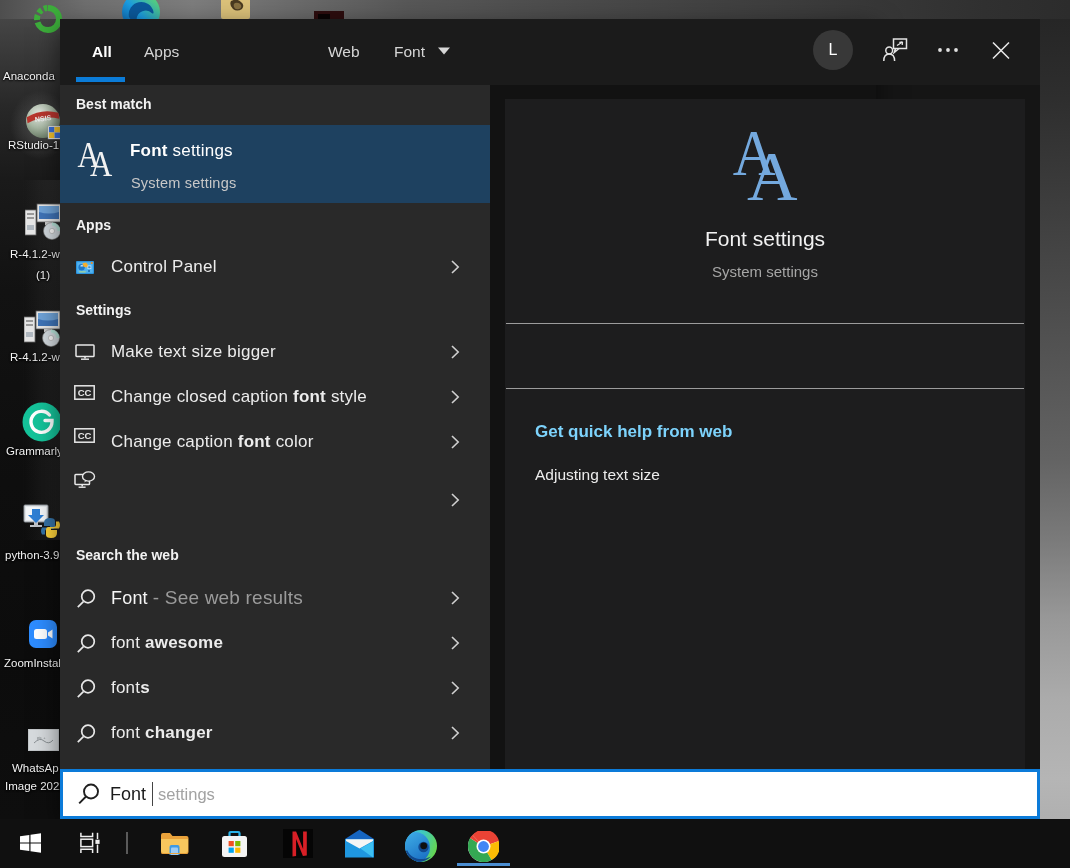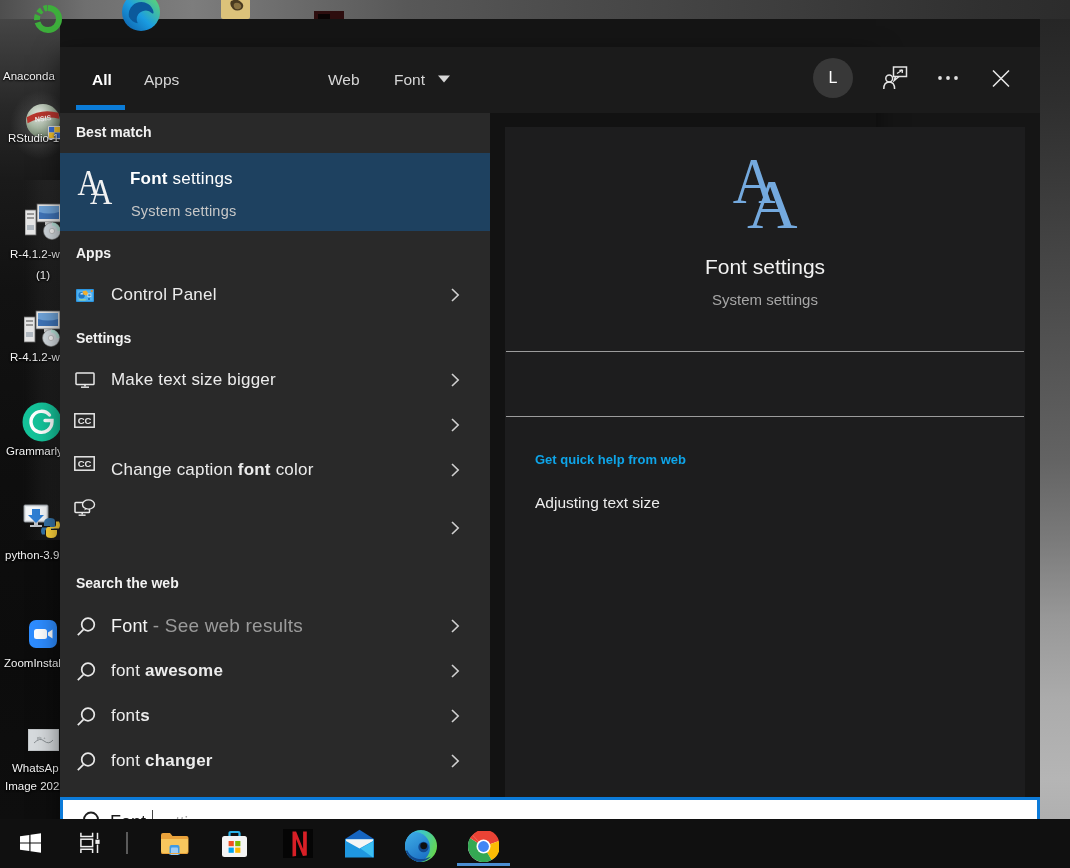--- a/index.html
+++ b/index.html
@@ -14,21 +14,21 @@
     background:linear-gradient(180deg,#454545 0%,#373737 5%,#282828 11%,#1a1a1a 20%,#121212 34%,#0e0e0e 58%,#0c0c0c 80%,#0e0e0e 100%);}
   #desk-blob{left:10px;top:90px;width:60px;height:70px;z-index:0;border-radius:50%;
     background:radial-gradient(ellipse at center,rgba(150,150,150,.38),rgba(150,150,150,0) 70%);}
   #desk-right{left:1040px;top:19px;width:30px;height:800px;z-index:0;
     background:linear-gradient(180deg,#262626 0%,#2e2e2e 10%,#3c3c3c 22%,#4a4a4a 34%,#575757 45%,#636363 55%,#7a7a7a 65%,#989898 75%,#ababab 85%,#b5b5b5 95%,#b0b0b0 100%);}
   .dico{position:absolute;z-index:1;}
   .dlabel{position:absolute;z-index:1;color:#f4f4f4;font-size:11.5px;text-align:center;
     text-shadow:0 1px 2px rgba(0,0,0,.9),0 0 2px rgba(0,0,0,.8);white-space:nowrap;line-height:18px;}
   
   #win{left:60px;top:19px;width:816px;height:800px;background:#121212;z-index:2;
-       box-shadow:0 8px 24px rgba(0,0,0,.55);margin-top:28px;}
+       box-shadow:0 8px 24px rgba(0,0,0,.55);}
   #tabbar{left:0;top:0;width:980px;height:66px;background:#1b1b1b;}
   .tab{position:absolute;top:0;height:66px;line-height:66px;color:#d6d6d6;font-size:15.5px;}
   #tab-underline{left:16px;top:58px;width:49px;height:5px;background:#0b7cd8;}
   #leftpane{left:0;top:66px;width:430px;height:684px;background:#292929;}
   #bestrow{left:0;top:40px;width:430px;height:78px;background:#1e4160;}
   .sechead{position:absolute;left:16px;color:#f2f2f2;font-size:14px;font-weight:bold;white-space:nowrap;line-height:20px;}
   .row-text{position:absolute;left:51px;color:#ececec;font-size:17px;letter-spacing:0.2px;white-space:nowrap;line-height:22px;}
   .grey{color:#9b9b9b;}
   .chev{position:absolute;left:390px;}
   #rightcard{left:445px;top:80px;width:520px;height:670px;background:#1d1d1e;}
@@ -87,21 +87,21 @@
       </defs>
       <circle cx="19" cy="19" r="17" fill="url(#nsph)"></circle>
       <path d="M3,13 q16,-7 32,0 l0,6 q-16,-6 -32,0 z" fill="#b8352e" transform="rotate(-8 19 16)"></path>
       <text x="19" y="19" text-anchor="middle" font-family="Liberation Sans" font-size="7" font-weight="bold" fill="#f0f0f0" transform="rotate(-8 19 16)">NSIS</text>
       <rect x="24" y="24" width="13" height="13" fill="#f5f5f5" stroke="#999" stroke-width="0.5"></rect>
       <path d="M25,25 h5.5 v5.5 h-5.5 z" fill="#3a6fd8"></path>
       <path d="M30.5,25 h5.5 v5.5 h-5.5 z" fill="#f4c22c"></path>
       <path d="M25,30.5 h5.5 v5.5 h-5.5 z" fill="#f4c22c"></path>
       <path d="M30.5,30.5 h5.5 v5.5 h-5.5 z" fill="#3a6fd8"></path>
     </svg>
-    <div class="dlabel" style="left:8px;top:129px;">RStudio-1</div>
+    <div class="dlabel" style="left:8px;top:136px;">RStudio-1</div>
 
     <svg class="dico" style="left:25px;top:203px;" width="37" height="37" viewBox="0 0 37 37">
       <rect x="0" y="7" width="11" height="25" fill="#e6e6e6" stroke="#6a6a6a" stroke-width="0.8"></rect>
       <rect x="2" y="10" width="7" height="2" fill="#9a9a9a"></rect>
       <rect x="2" y="14" width="7" height="2" fill="#9a9a9a"></rect>
       <rect x="2" y="22" width="7" height="5" fill="#b0b8c0"></rect>
       <rect x="12" y="1" width="24" height="18" fill="#e8e8e8" stroke="#5a5a5a" stroke-width="0.8"></rect>
       <rect x="14" y="3" width="20" height="13" fill="#3f74b8"></rect>
       <path d="M14,3 h20 v6 q-10,3 -20,0 z" fill="#6fa3d8"></path>
       <rect x="20" y="19" width="8" height="3" fill="#c8c8c8"></rect>
@@ -202,20 +202,21 @@
             <text x="15.8" y="35.6" font-family="Liberation Serif" font-size="35" fill="#f2f2f2" transform="scale(0.88,1)">A</text>
           </svg>
         </div>
         <div class="row-text" style="left:70px;top:15px;font-size:17px;color:#fff;line-height:22px;"><b>Font</b> settings</div>
         <div class="row-text" style="left:71px;top:47px;font-size:14.5px;color:#c8c8c8;">System settings</div>
       </div>
       <div class="sechead" style="top:130px;">Apps</div>
       <div class="row-text" style="top:171px;">Control Panel</div>
       <div class="sechead" style="top:215px;">Settings</div>
       <div class="row-text" style="top:256px;">Make text size bigger</div>
+      <div class="row-text" style="top:301px;">Change closed caption <b>font</b> style</div>
       <div class="row-text" style="top:346px;">Change caption <b>font</b> color</div>
       <div class="sechead" style="top:460px;">Search the web</div>
       <div class="row-text" style="top:501px;line-height:24px;"><span style="font-size:18px;color:#f5f5f5;">Font</span> <span class="grey" style="font-size:19px;">- See web results</span></div>
       <div class="row-text" style="top:547px;">font <b>awesome</b></div>
       <div class="row-text" style="top:592px;">font<b>s</b></div>
       <div class="row-text" style="top:637px;">font <b>changer</b></div>
       <div id="listicons">
 
         <svg class="abs" style="left:16px;top:176px;" width="18" height="13" viewBox="0 0 18 13">
           <rect x="0" y="0" width="18" height="13" rx="1" fill="#2b95e0"></rect>
@@ -305,21 +306,21 @@
       <div class="abs" id="bigAA" style="left:226px;top:30px;">
         <svg width="80" height="74" viewBox="0 0 80 74">
           <text x="2" y="46" font-family="Liberation Serif" font-size="66" fill="#74a9de" transform="scale(0.9,1)">A</text>
           <text x="16" y="71" font-family="Liberation Serif" font-size="70" fill="#74a9de">A</text>
         </svg>
       </div>
       <div class="cardtxt" style="top:128px;font-size:21px;">Font settings</div>
       <div class="cardtxt" style="top:164px;font-size:15px;color:#a6a6a6;">System settings</div>
       <div class="divider" style="top:224px;"></div>
       <div class="divider" style="top:289px;"></div>
-      <div class="abs" style="left:30px;top:322px;color:#0ea5e9;font-size:13px;font-weight:bold;line-height:21px;">Get quick help from web</div>
+      <div class="abs" style="left:30px;top:322px;color:#7dd3fc;font-size:17px;font-weight:bold;line-height:21px;">Get quick help from web</div>
       <div class="abs" style="left:30px;top:365px;color:#ececec;font-size:15.5px;line-height:21px;">Adjusting text size</div>
     </div>
 
     <div class="abs" id="searchbox">
       <svg class="abs" id="boxmag" style="left:14px;top:10px;" width="24" height="24" viewBox="0 0 24 24">
         <circle cx="14" cy="9.5" r="7" fill="none" stroke="#1f1f1f" stroke-width="1.9"></circle>
         <line x1="2.2" y1="21.3" x2="9" y2="14.5" stroke="#1f1f1f" stroke-width="1.9"></line>
       </svg>
       <div class="abs" style="left:47px;top:10px;font-size:18px;color:#1b1b1b;line-height:24px;">Font</div>
       <div class="abs" style="left:89px;top:10px;width:1px;height:24px;background:#444;"></div>

